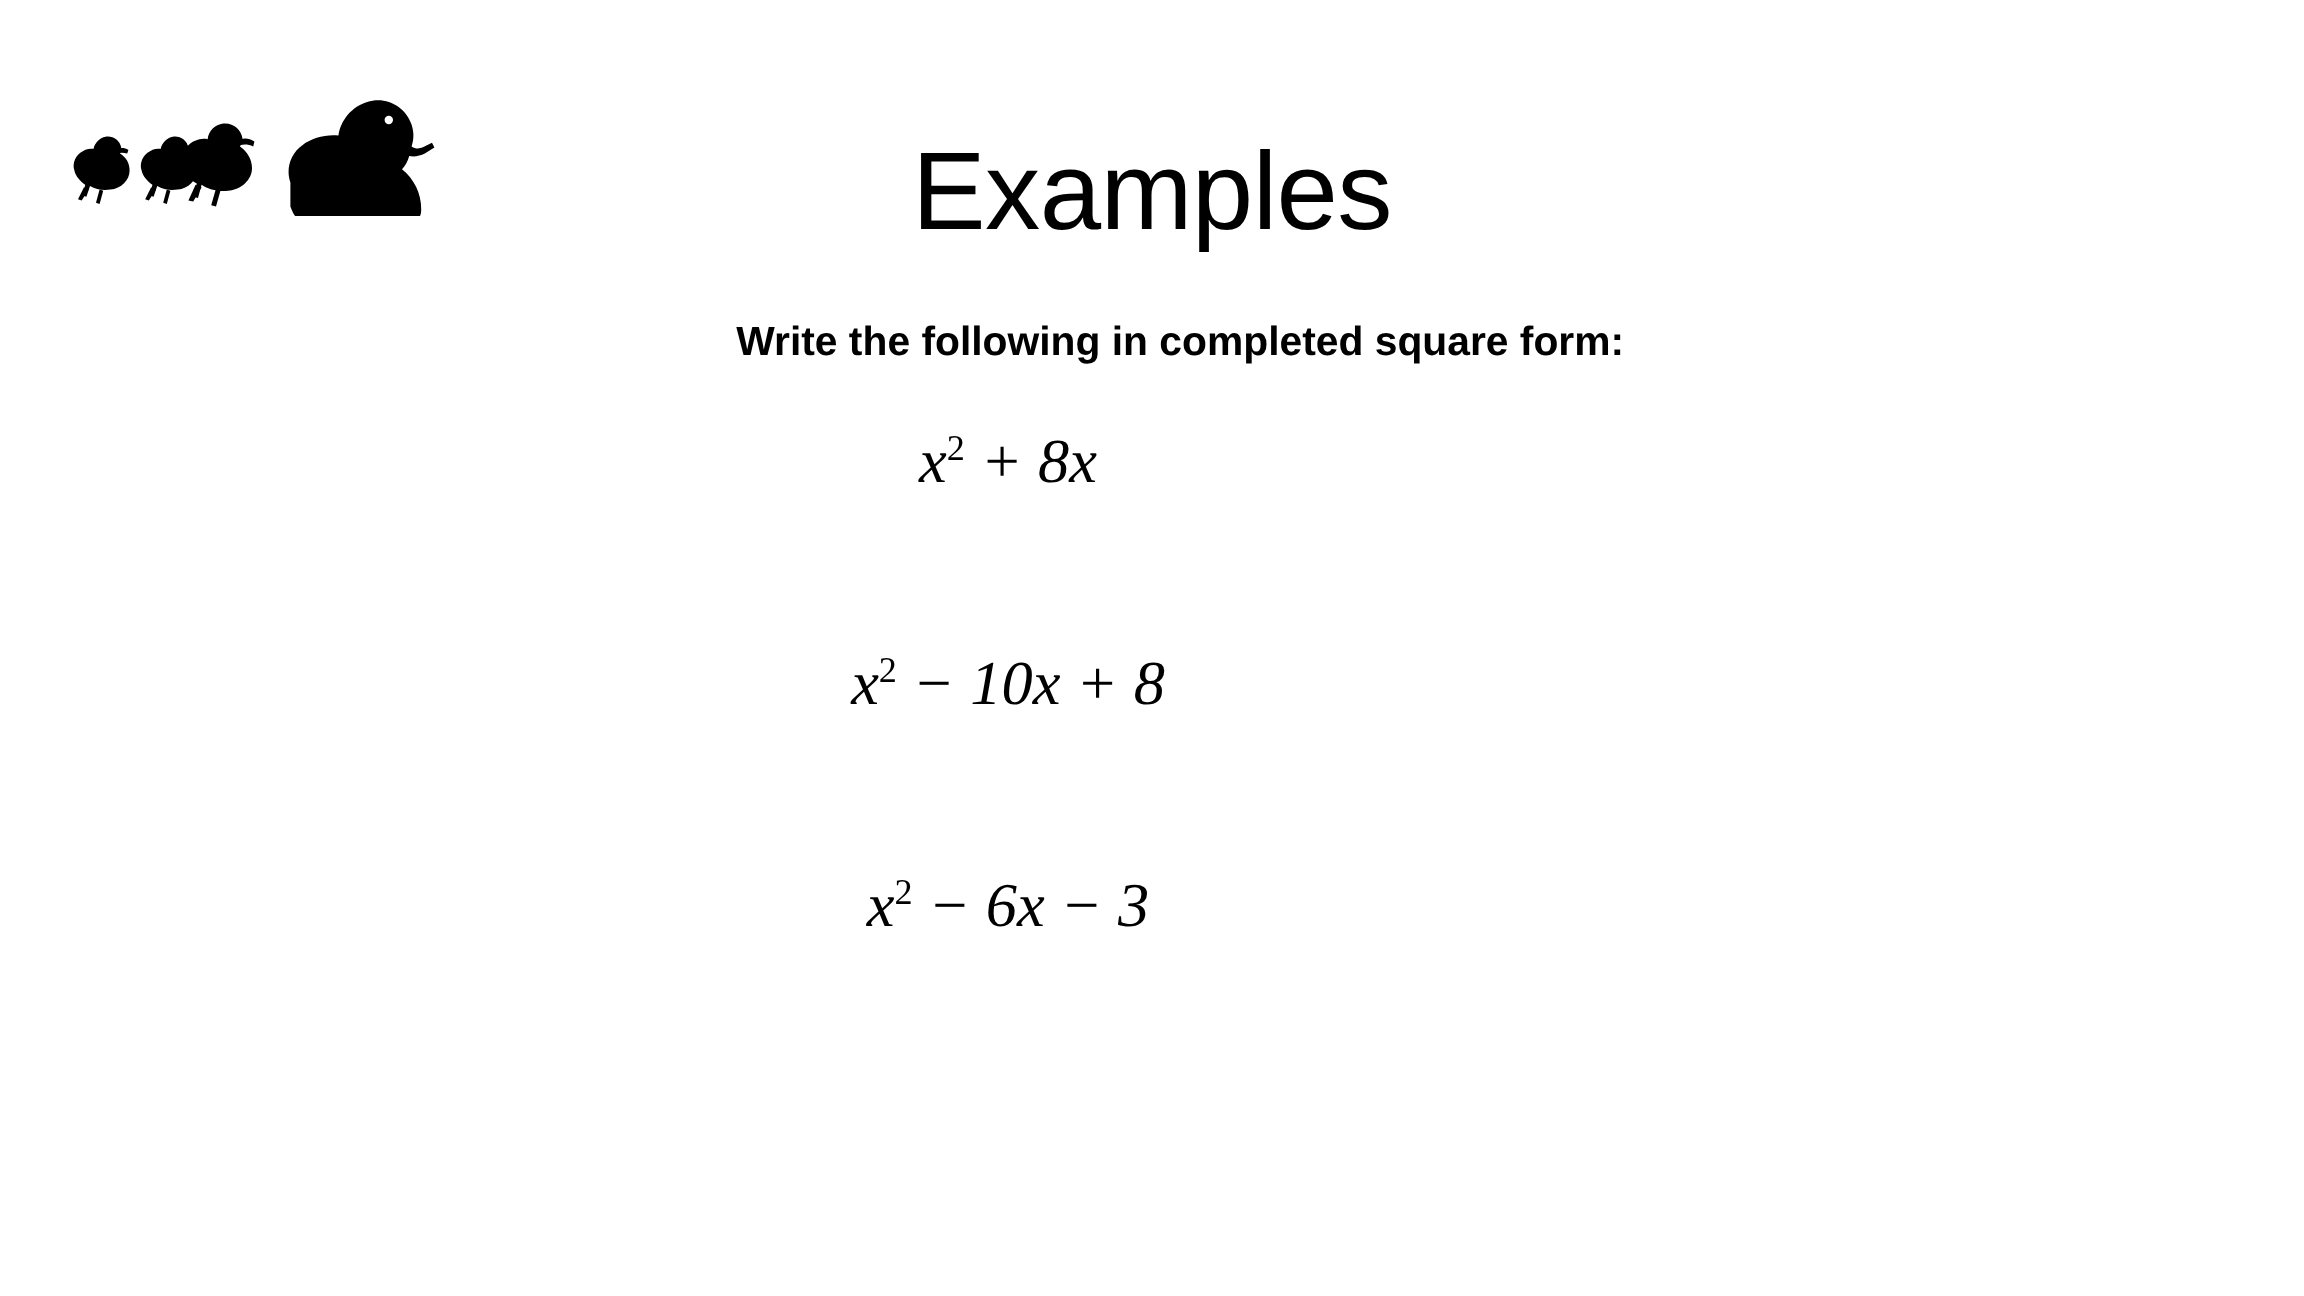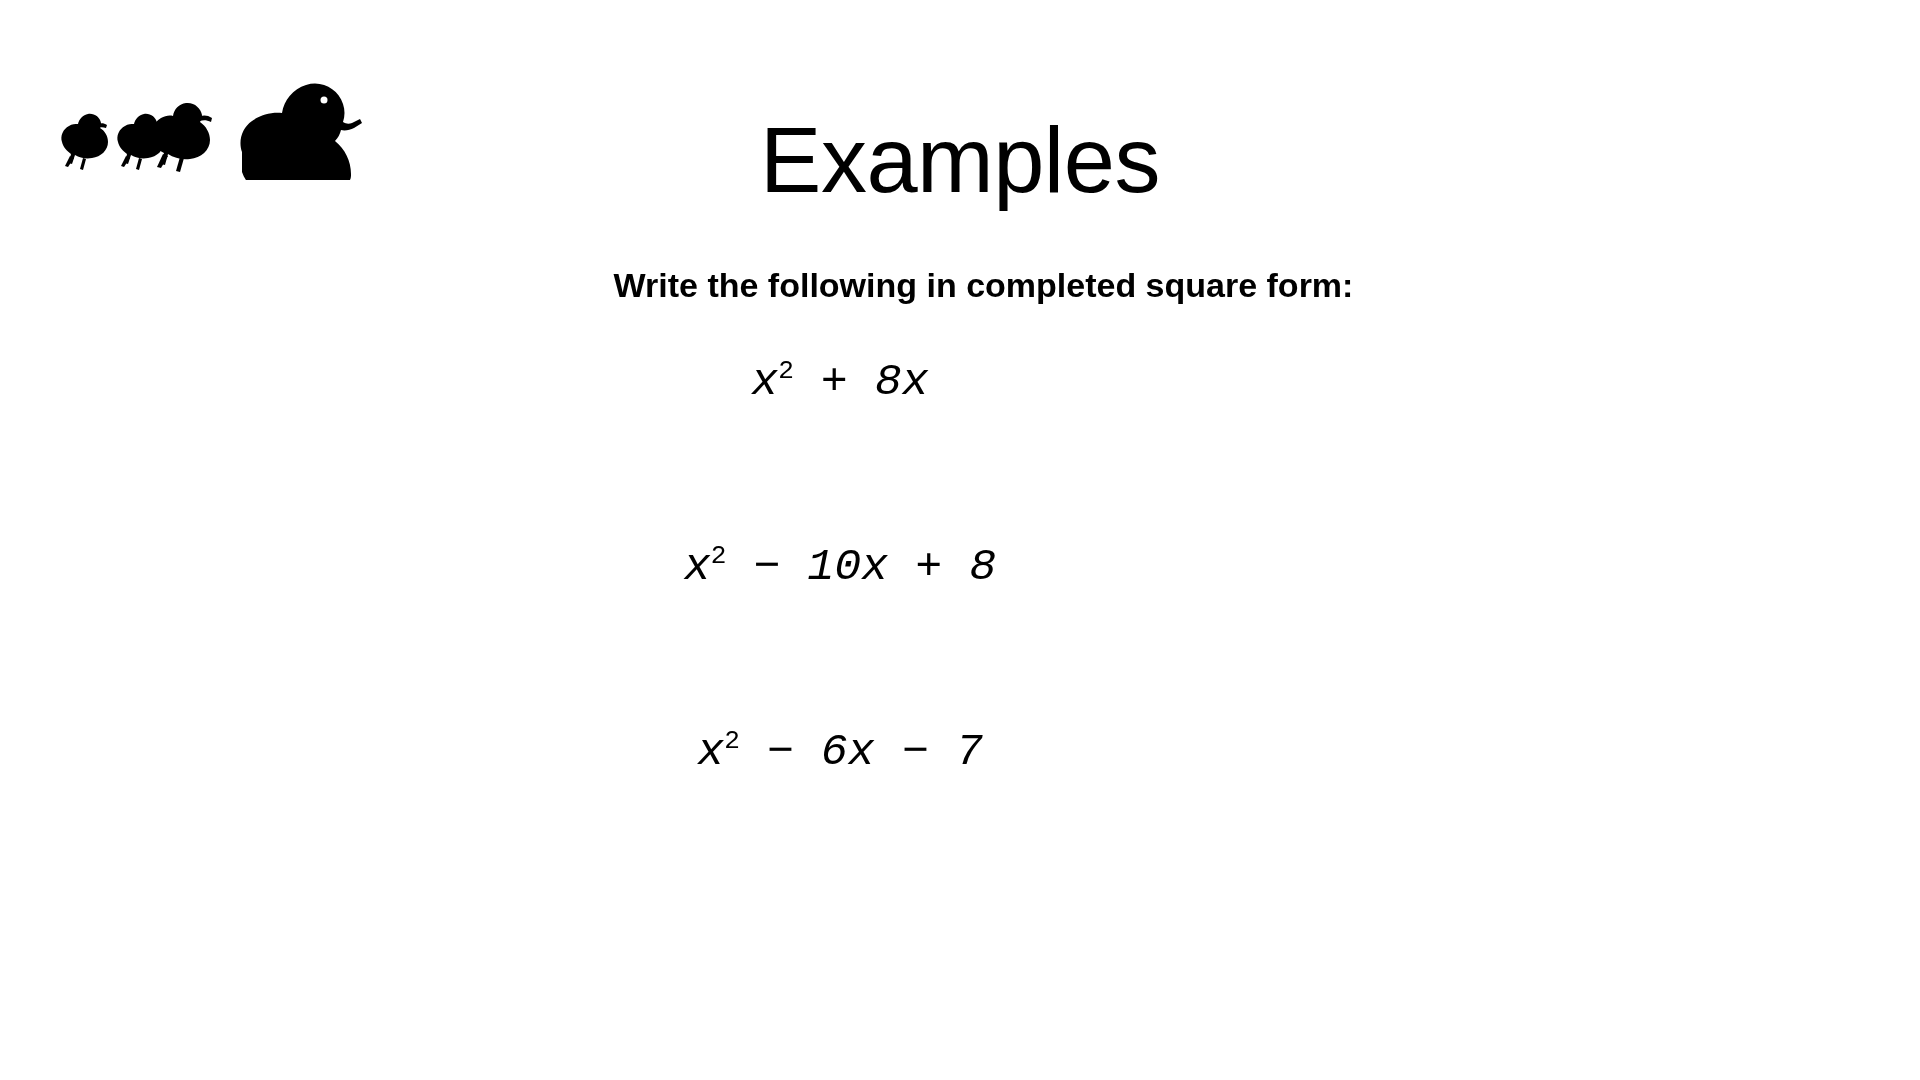--- a/index.html
+++ b/index.html
@@ -66,23 +66,23 @@
     right: 0;
     top: 360px;
   }
   .eq-row {
     height: 185px;
     display: flex;
     align-items: flex-start;
     justify-content: center;
   }
   .eq {
-    font-family: Liberation Mono, monospace;
+    font-family: Liberation Serif, serif;
     font-style: italic;
-    font-size: 45px;
+    font-size: 52px;
     white-space: pre;
     line-height: 1;
     transform: translateX(-120px);
   }
   .eq sup {
     font-style: normal;
     font-size: 0.58em;
     vertical-align: super;
     line-height: 0;
   }
@@ -130,17 +130,17 @@
     <div class="eq-row">
       <div class="eq"><span>x</span><sup>2</sup><span> + 8x</span></div>
     </div>
 
 
     <div class="eq-row">
       <div class="eq"><span>x</span><sup>2</sup><span> − 10x + 8</span></div>
     </div>
 
     <div class="eq-row">
-      <div class="eq"><span>x</span><sup>2</sup><span> − 6x − 7</span></div>
+      <div class="eq"><span>x</span><sup>2</sup><span> − 6x − 3</span></div>
     </div>
 
   </div>
 </div>
 
 </body></html>

